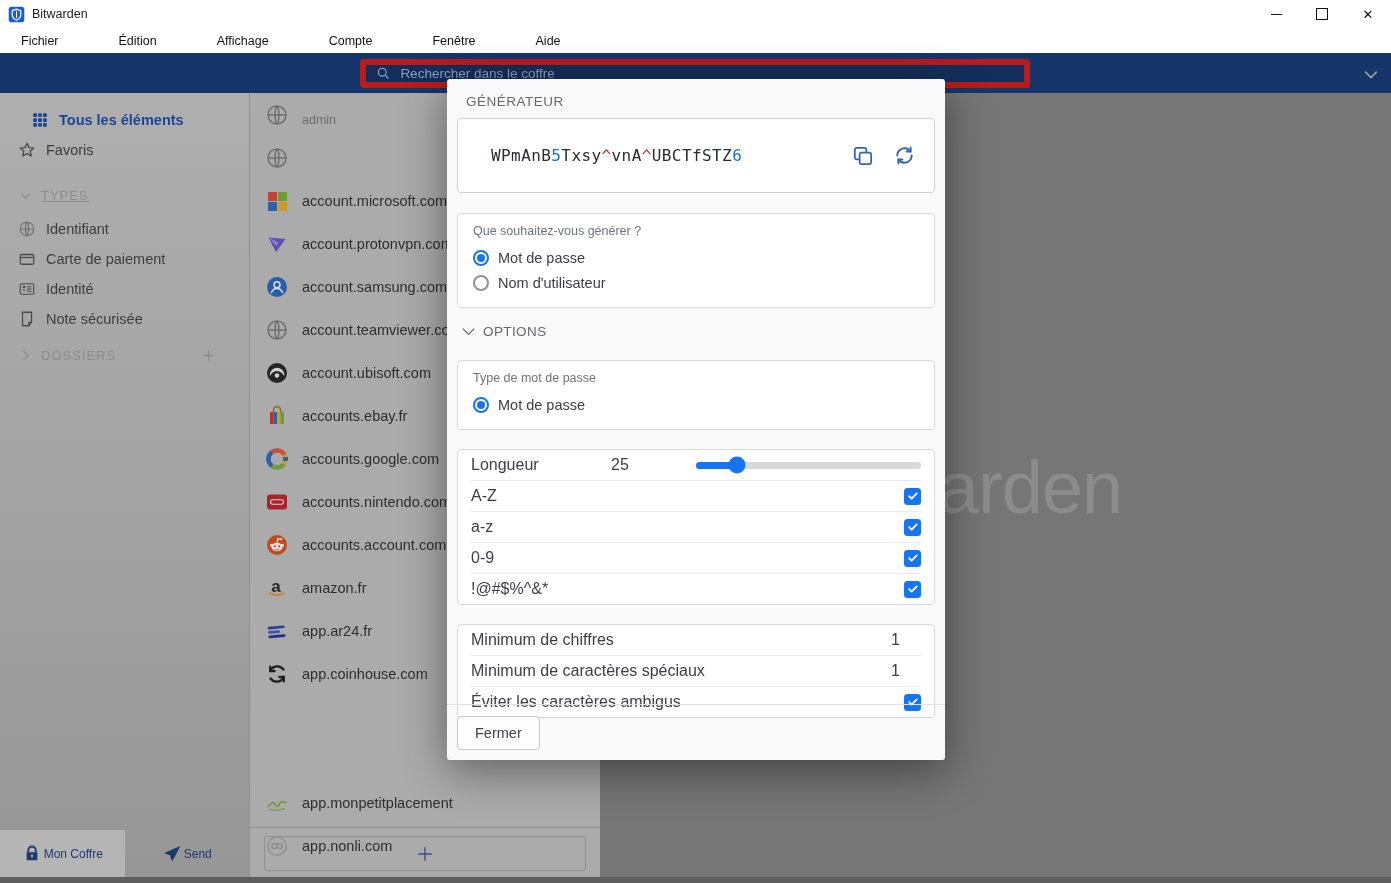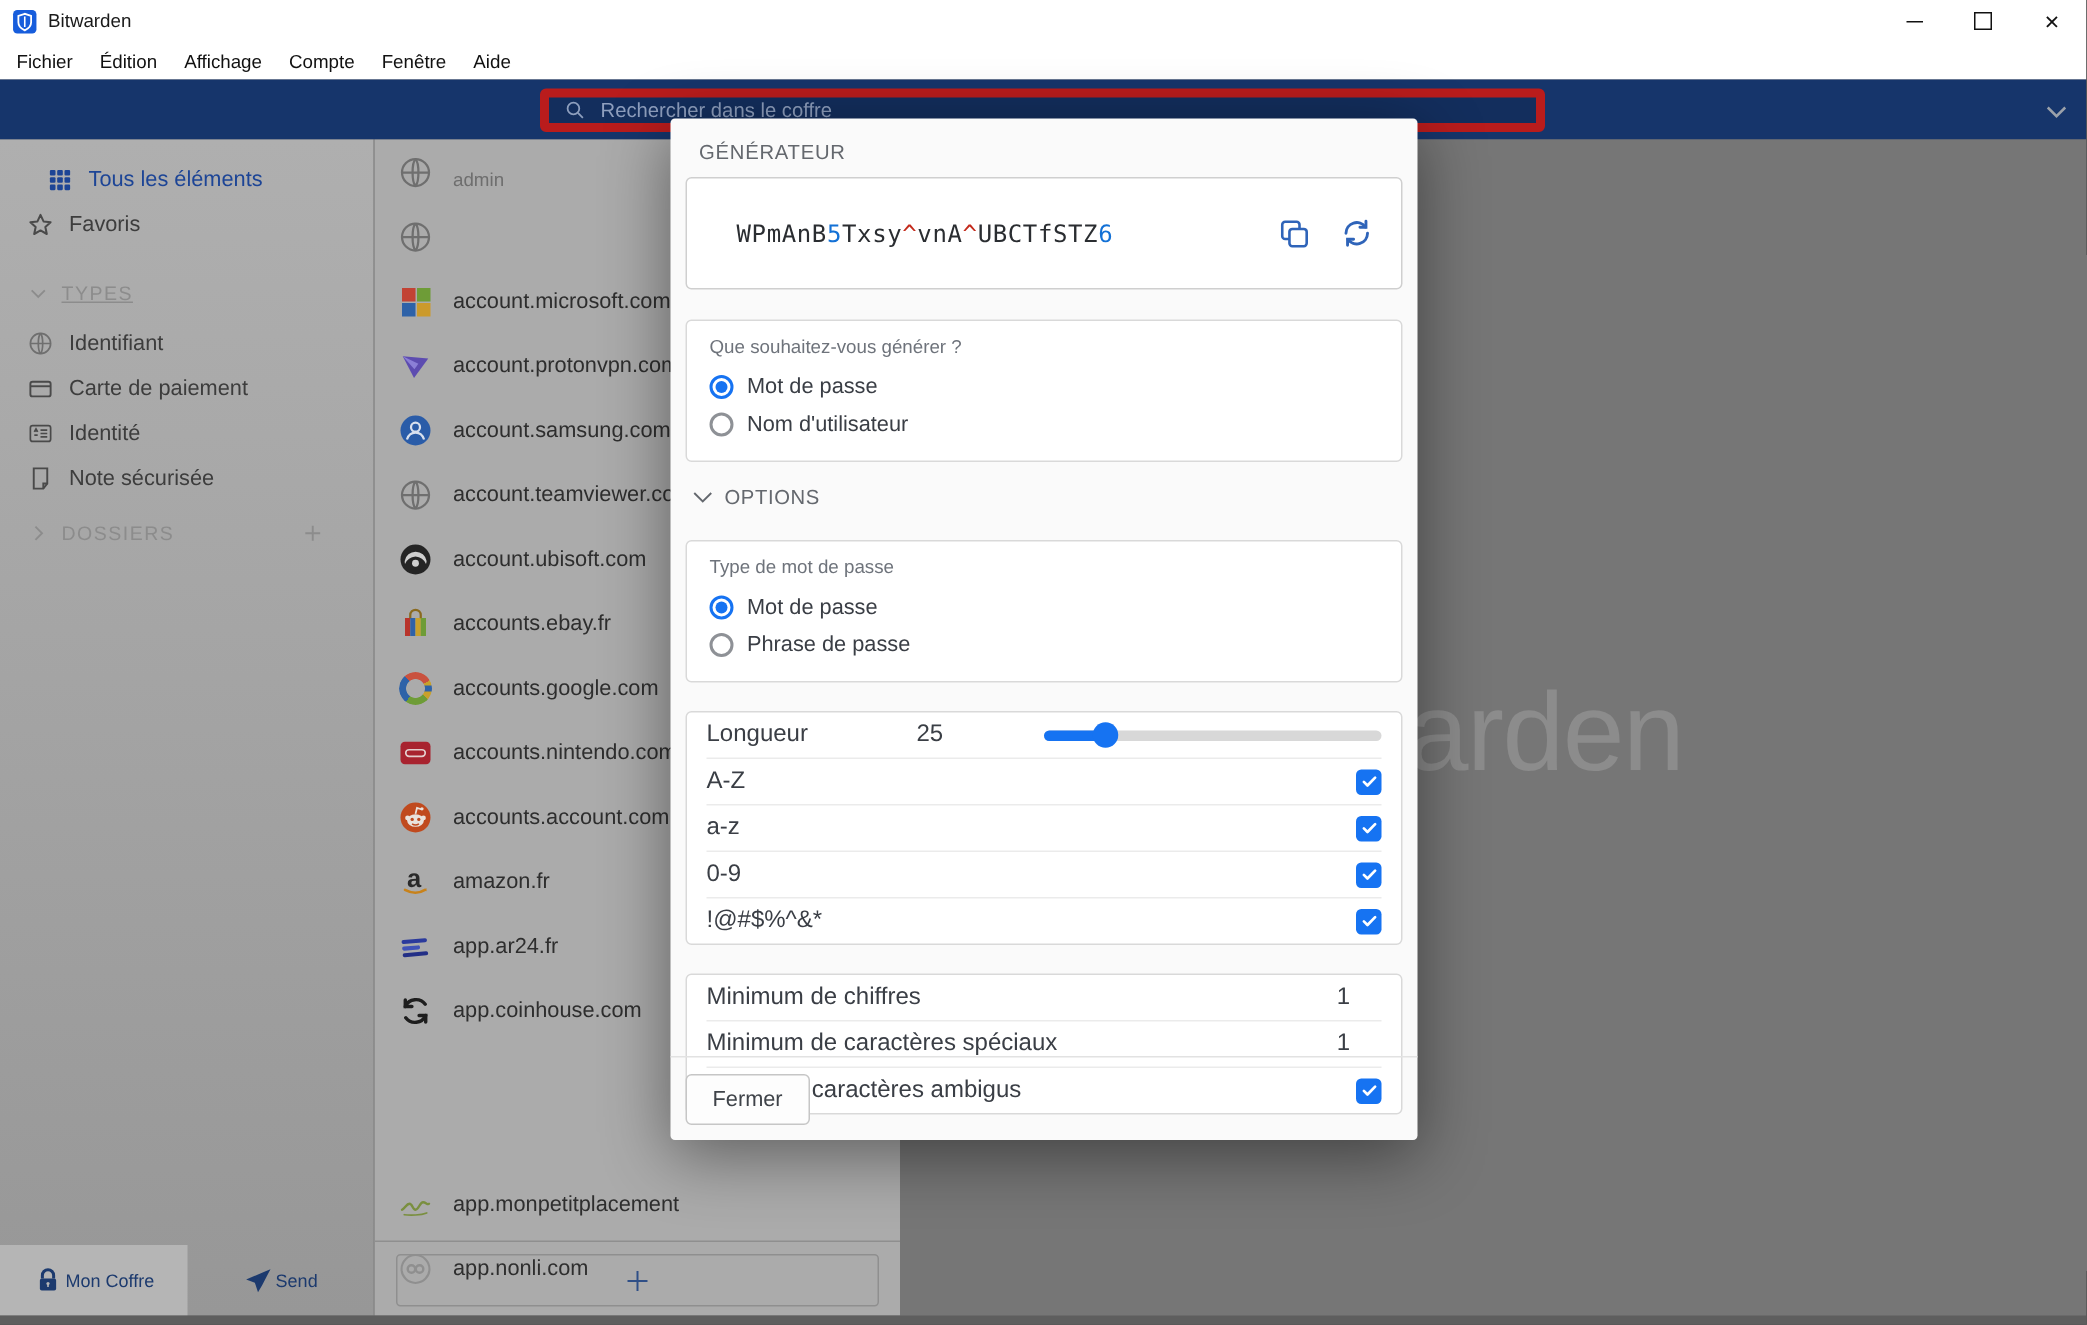--- a/index.html
+++ b/index.html
@@ -10,21 +10,21 @@
             display:flex;align-items:center;padding-left:8px;box-sizing:border-box;}
   .titlebar .appicon{width:17px;height:17px;margin-right:7px;}
   .titlebar .title{font-size:12.5px;color:#1a1a1a;}
   .win-controls{position:absolute;right:0;top:0;height:28px;display:flex;}
   .win-btn{width:46px;height:28px;display:flex;align-items:center;justify-content:center;color:#111;}
   .glyph-min{width:11px;height:1px;background:#111;display:block;}
   .glyph-max{width:10px;height:10px;border:1px solid #111;display:block;}
   .glyph-close{font-size:13px;line-height:1;}
   
   .menubar{position:absolute;left:0;top:28px;right:0;height:25px;background:#fff;
-           display:flex;align-items:center;padding-left:2px;box-sizing:border-box;}
+           display:flex;align-items:center;padding-left:12px;box-sizing:border-box;gap:42px;}
   .menu-item{font-size:12.5px;color:#111;padding:0 9px;height:100%;display:flex;align-items:center;}
   
   .header{position:absolute;left:0;top:53px;right:0;height:40px;background:#16356B;}
   .searchbox{position:absolute;left:360px;top:6px;width:670px;height:29px;background:#132E5D;
              border:6px solid #b91c1c;border-radius:4px;display:flex;align-items:center;
              padding:0 10px;box-sizing:border-box;color:#8E9FBE;}
   .searchbox .sicon{width:15px;height:15px;margin-right:8px;color:#8E9FBE;}
   .searchbox input{background:transparent;border:none;outline:none;color:#C7D2E6;font-size:13.5px;
                    font-family:"Liberation Sans",sans-serif;width:100%;}
   .searchbox input::placeholder{color:#8E9FBE;}
@@ -33,21 +33,21 @@
   .sidebar{position:absolute;left:0;top:93px;width:250px;bottom:6px;
            background:linear-gradient(#AFAFAF,#979797);border-right:1px solid #8F8F8F;box-sizing:border-box;}
   .list{position:absolute;left:250px;top:93px;width:350px;bottom:6px;background:#ABABAB;}
   .content{position:absolute;left:600px;top:93px;right:0;bottom:6px;background:#767676;overflow:hidden;}
   .bottom-strip{position:absolute;left:0;right:0;bottom:0;height:6px;background:#5E5E5E;}
   
   .side-nav{padding-top:12px;}
   .side-item{display:flex;align-items:center;height:30px;padding-left:18px;gap:10px;
              font-size:14.5px;color:#3D3D3D;}
   .side-item .icn{width:18px;height:18px;color:#4A4A4A;flex:0 0 18px;}
-  .side-item.active{color:#1D4596;font-weight:normal;padding-left:31px;}
+  .side-item.active{color:#1D4596;font-weight:bold;padding-left:31px;}
   .side-item.active .icn{color:#1D4596;}
   .side-section{display:flex;align-items:center;height:30px;padding-left:18px;gap:8px;
                 font-size:13px;letter-spacing:1px;color:#8C8C8C;}
   .side-section .icn{width:15px;height:15px;color:#8C8C8C;flex:0 0 15px;}
   .side-section .spacer{flex:1;}
   .side-section .plus{width:17px;height:17px;color:#8C8C8C;margin-right:32px;}
   .mt16{margin-top:15px;text-decoration:underline;} .mt6{margin-top:6px;} .mt4{margin-top:4px;}
   .side-tabs{position:absolute;left:0;right:0;bottom:0;height:47px;display:flex;}
   .side-tab{flex:1;display:flex;flex-direction:row;align-items:center;justify-content:center;
             gap:2px;color:#1C3A6E;font-size:12px;}
@@ -539,24 +539,20 @@
       <span>OPTIONS</span>
     </div>
 
     <div class="card">
       <div class="card-label">Type de mot de passe</div>
       <div id="type-options">
           <div class="radio-row">
             <span class="radio sel"></span>
             <span>Mot de passe</span>
           </div>
-          <div class="radio-row">
-            <span class="radio"></span>
-            <span>Phrase de passe</span>
-          </div>
         </div>
     </div>
 
     <div class="rowcard" id="charset-card">
       <div class="mrow">
         <span class="len-label">Longueur</span>
         <span class="len-value">25</span>
         <span class="slider">
           <span class="slider-fill" id="slider-fill" style="width: 18%;"></span>
           <span class="slider-thumb" id="slider-thumb" style="left: 18%;"></span>

